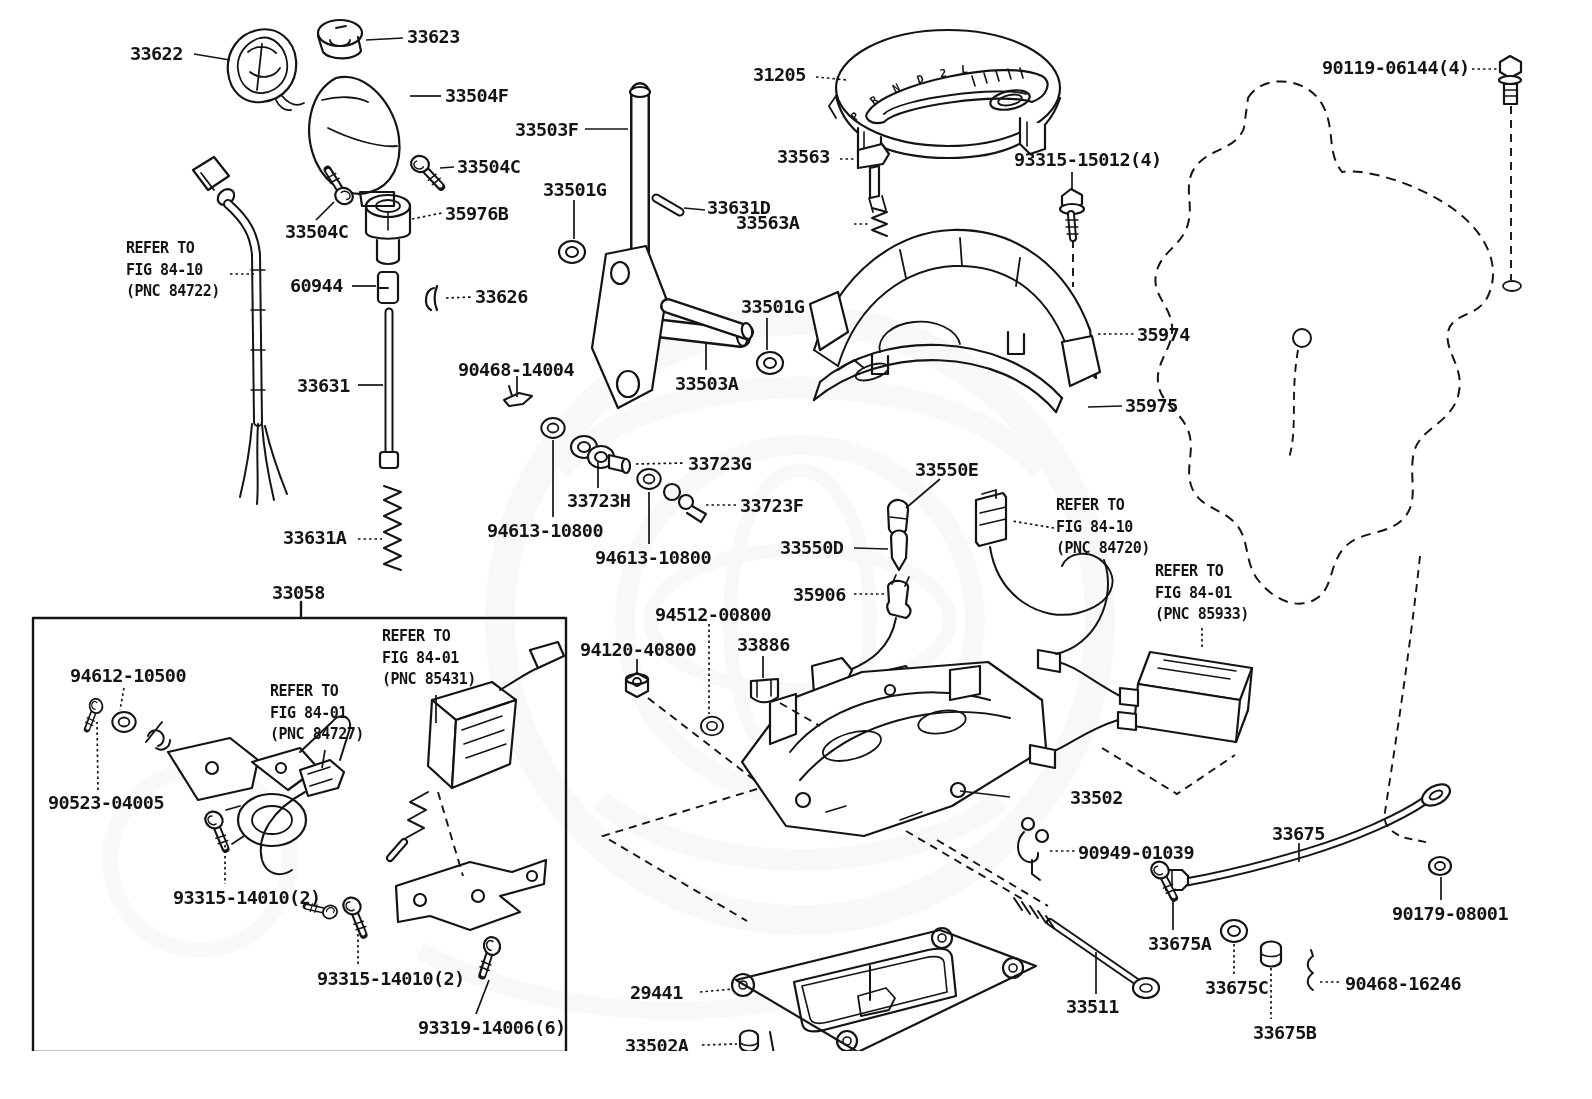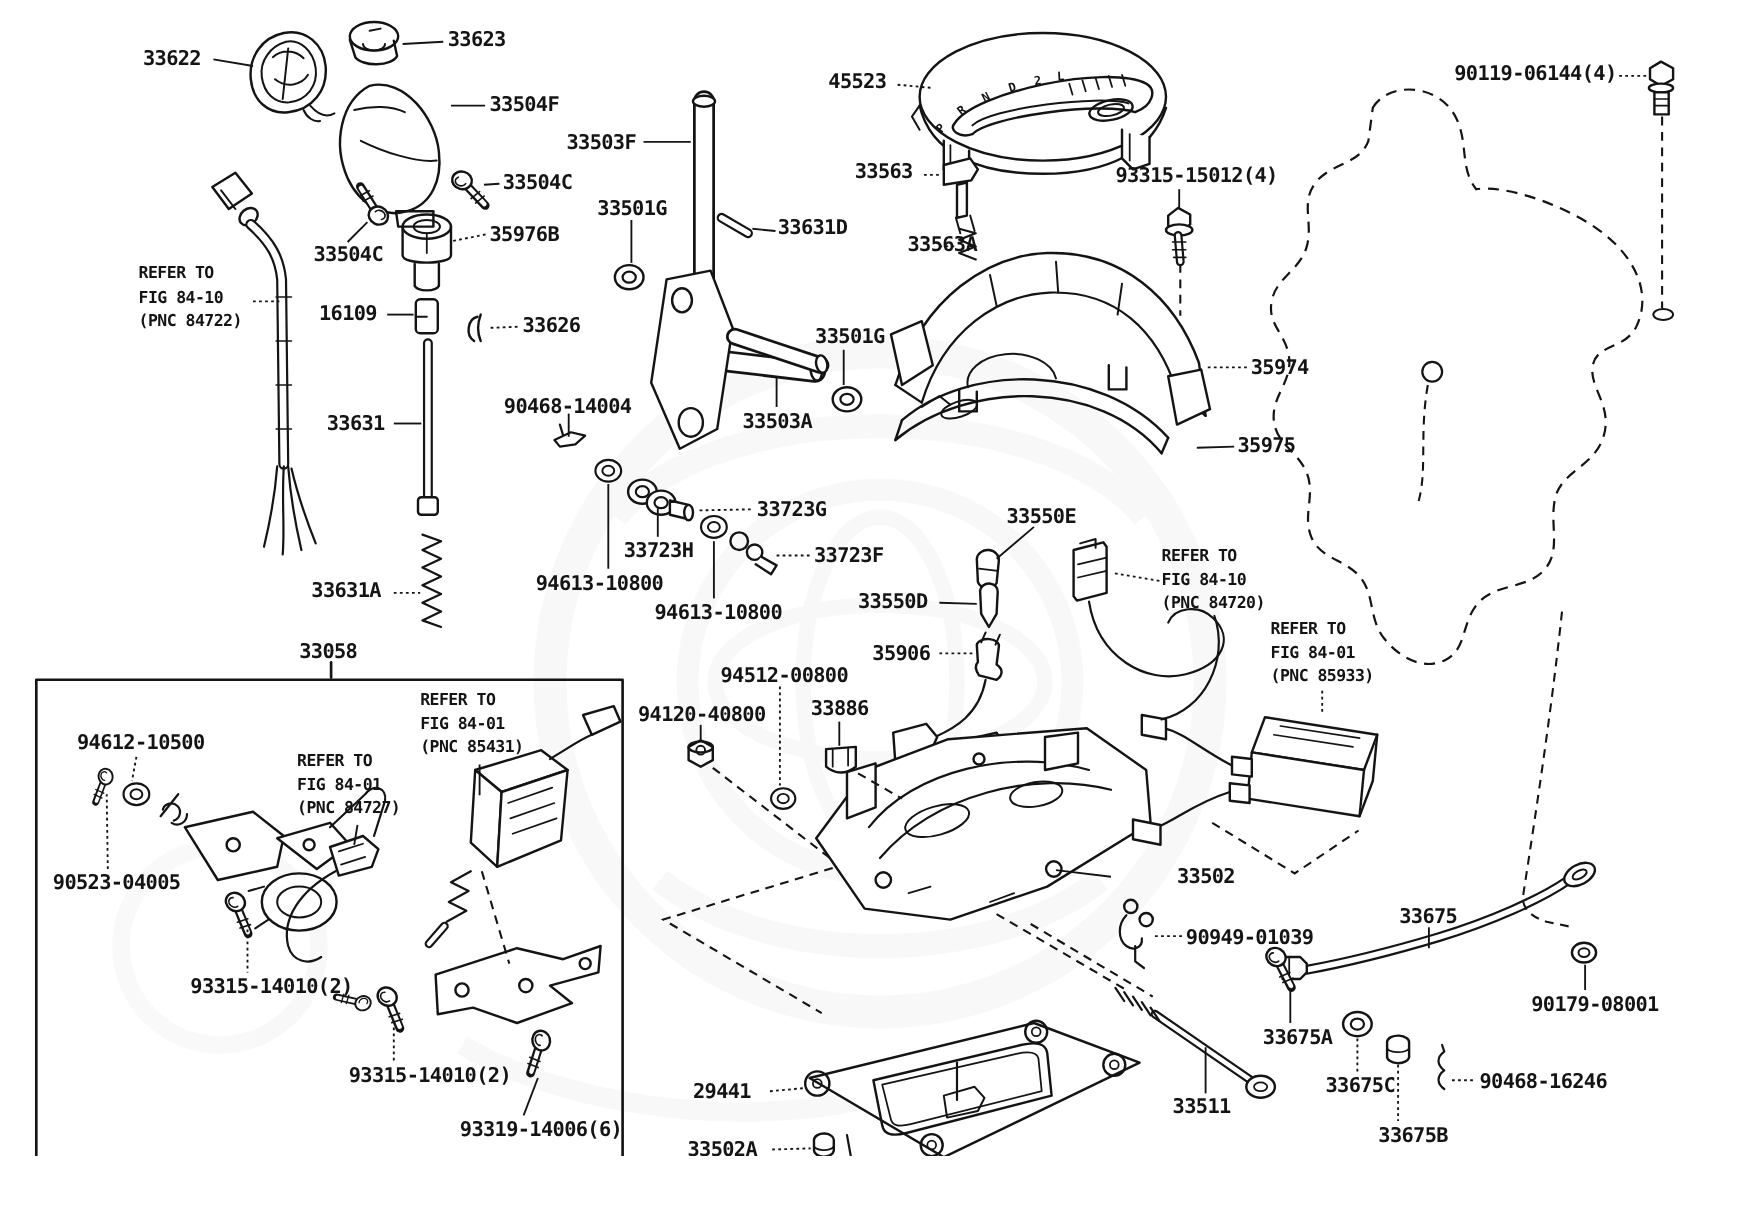--- a/index.html
+++ b/index.html
@@ -459,27 +459,27 @@
 
 <div id="labels">
       <div class="plabel" style="left: 130px; top: 43px;">33622</div>
       <div class="plabel" style="left: 407px; top: 26px;">33623</div>
       <div class="plabel" style="left: 445px; top: 85px;">33504F</div>
       <div class="plabel" style="left: 515px; top: 119px;">33503F</div>
       <div class="plabel" style="left: 457px; top: 156px;">33504C</div>
       <div class="plabel" style="left: 543px; top: 179px;">33501G</div>
       <div class="plabel" style="left: 445px; top: 203px;">35976B</div>
       <div class="plabel" style="left: 285px; top: 221px;">33504C</div>
-      <div class="plabel" style="left: 290px; top: 275px;">16109</div>
+      <div class="plabel" style="left: 290px; top: 275px;">60944</div>
       <div class="plabel" style="left: 475px; top: 286px;">33626</div>
       <div class="plabel" style="left: 707px; top: 197px;">33631D</div>
-      <div class="plabel" style="left: 753px; top: 64px;">45523</div>
+      <div class="plabel" style="left: 753px; top: 64px;">31205</div>
       <div class="plabel" style="left: 777px; top: 146px;">33563</div>
       <div class="plabel" style="left: 1014px; top: 149px;">93315-15012(4)</div>
-      <div class="plabel" style="left: 825px; top: 212px;">33563A</div>
+      <div class="plabel" style="left: 736px; top: 212px;">33563A</div>
       <div class="plabel" style="left: 741px; top: 296px;">33501G</div>
       <div class="plabel" style="left: 1137px; top: 324px;">35974</div>
       <div class="plabel" style="left: 675px; top: 373px;">33503A</div>
       <div class="plabel" style="left: 458px; top: 359px;">90468-14004</div>
       <div class="plabel" style="left: 297px; top: 375px;">33631</div>
       <div class="plabel" style="left: 1125px; top: 395px;">35975</div>
       <div class="plabel" style="left: 688px; top: 453px;">33723G</div>
       <div class="plabel" style="left: 567px; top: 490px;">33723H</div>
       <div class="plabel" style="left: 740px; top: 495px;">33723F</div>
       <div class="plabel" style="left: 487px; top: 520px;">94613-10800</div>

